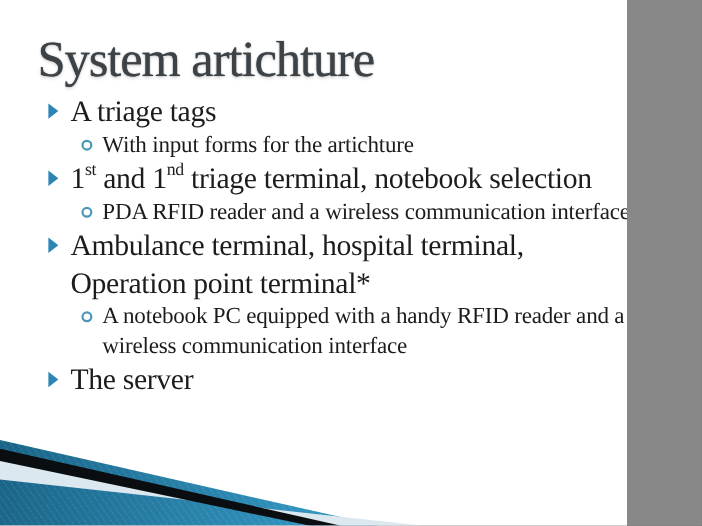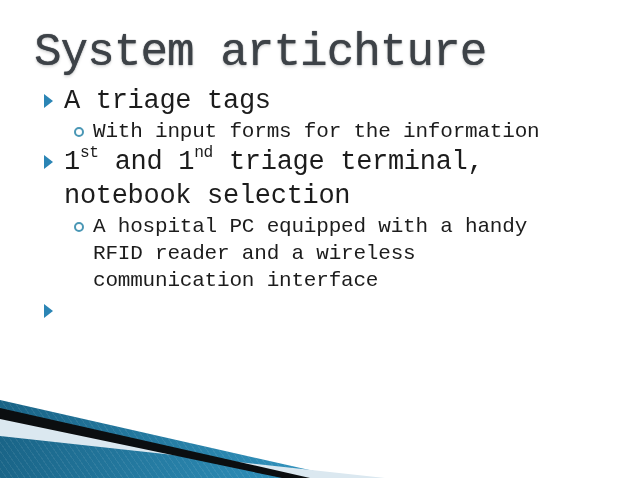--- a/index.html
+++ b/index.html
@@ -1,21 +1,21 @@
 <!DOCTYPE html>
 <html style="--title-color: #3d4247; --body-color: #1c1c1c; --arrow-color: #2b85b5; --circle-color: #4a97b5; --teal-dark: #14597a; --teal-light: #3193be; --stripe-color: #0b0e10; --pale-color: #dbe8f0;"><head>
 <meta charset="utf-8">
 <style>
   html,body{margin:0;padding:0;background:#888;}
   #stage{
     position:relative;
-    width:638px;height:478px;
+    width:570px;height:478px;
     background:#ffffff;
     overflow:hidden;
-    font-family:Liberation Mono, monospace;
+    font-family:Liberation Serif, serif;
   }
   
   #slide-title{
     position:absolute;
     left:34px;top:27px;
     margin:0;
     font-size:46px;
     font-weight:400;
     letter-spacing:-1px;
     color:var(--title-color,#3d4247);
@@ -95,32 +95,41 @@
 
   <h1 id="slide-title">System artichture</h1>
 
   <ul id="bullet-list">
       <li class="bullet-item level-1">
         <span class="marker-cell arrow-marker"></span>
         <span class="bullet-text"><span>A triage tags</span></span>
       </li>
       <li class="bullet-item level-2">
         <span class="marker-cell circle-marker"></span>
-        <span class="bullet-text"><span>With input forms for the information</span></span>
+        <span class="bullet-text"><span>With input forms for the artichture</span></span>
       </li>
       <li class="bullet-item level-1">
         <span class="marker-cell arrow-marker"></span>
         <span class="bullet-text"><span>1</span><sup>st</sup><span> and 1</span><sup>nd</sup><span> triage terminal, notebook selection</span></span>
       </li>
       <li class="bullet-item level-2">
         <span class="marker-cell circle-marker"></span>
-        <span class="bullet-text"><span>A hospital PC equipped with a handy RFID reader and a wireless communication interface</span></span>
+        <span class="bullet-text"><span>PDA RFID reader and a wireless communication interface</span></span>
       </li>
       <li class="bullet-item level-1">
         <span class="marker-cell arrow-marker"></span>
+        <span class="bullet-text"><span>Ambulance terminal, hospital terminal, Operation point terminal*</span></span>
+      </li>
+      <li class="bullet-item level-2">
+        <span class="marker-cell circle-marker"></span>
+        <span class="bullet-text"><span>A notebook PC equipped with a handy RFID reader and a wireless communication interface</span></span>
+      </li>
+      <li class="bullet-item level-1">
+        <span class="marker-cell arrow-marker"></span>
+        <span class="bullet-text"><span>The server</span></span>
       </li>
     </ul>
 
   <div class="swoosh" id="swoosh-teal"></div>
   <div class="swoosh" id="swoosh-pale"></div>
   <div class="swoosh" id="swoosh-black"></div>
 
 </div>
 
 </body></html>

